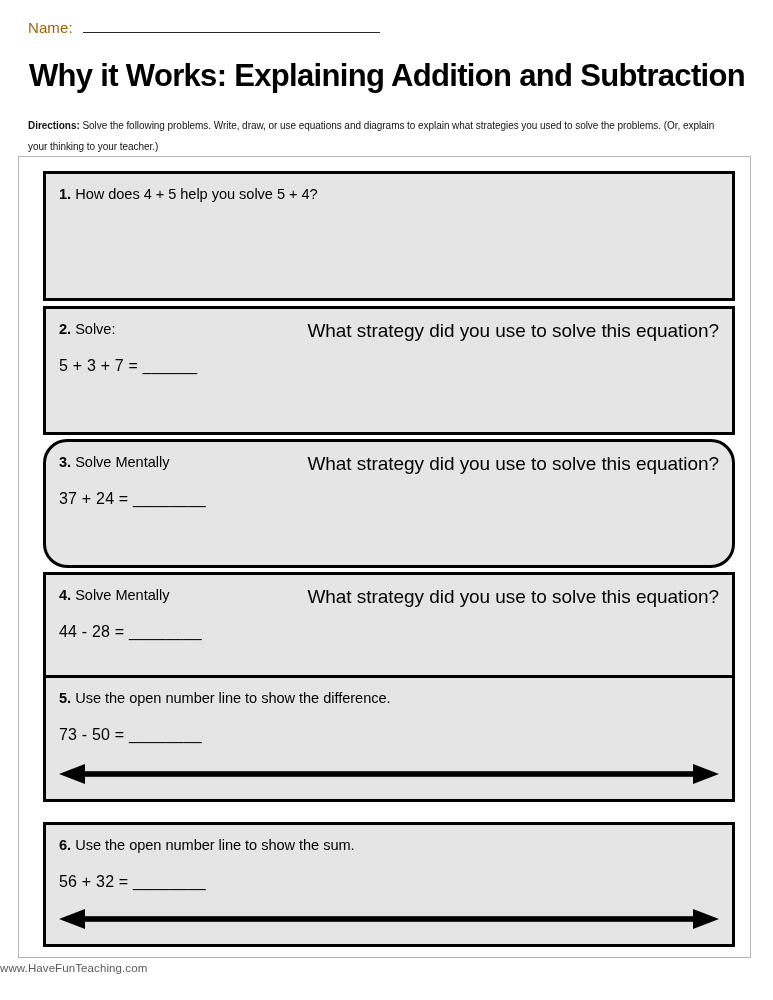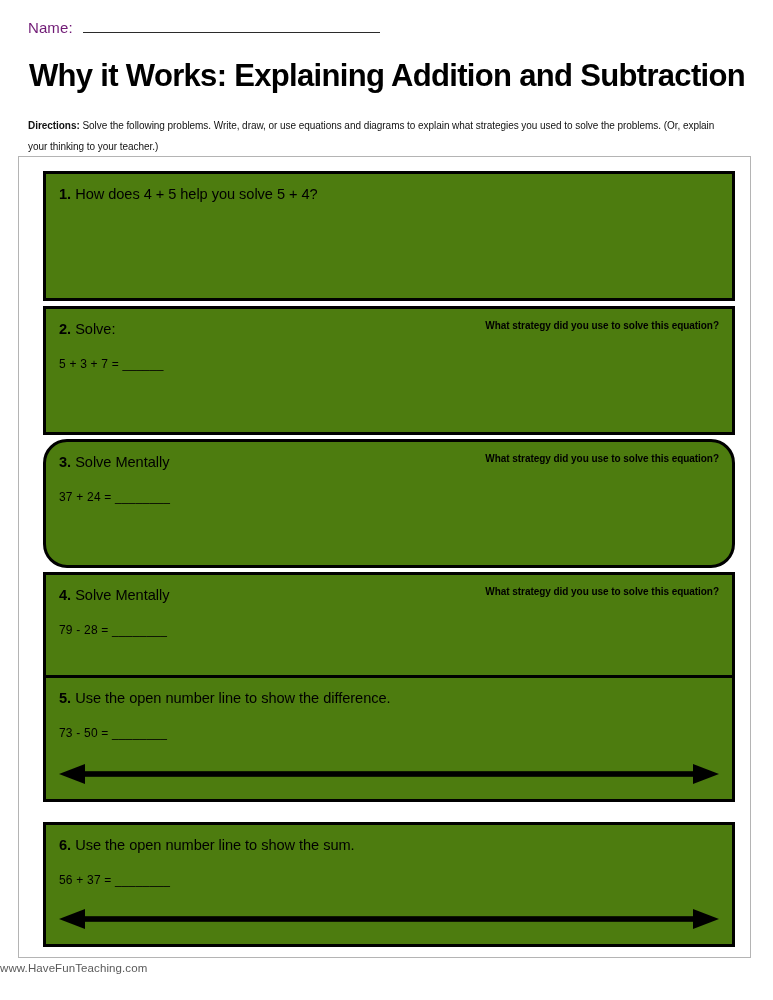--- a/index.html
+++ b/index.html
@@ -29,21 +29,21 @@
     left: 28px;
     top: 20px;
     display: flex;
     align-items: flex-end;
     gap: 10px;
   }
   .name-label {
     font-size: 15px;
     line-height: 16px;
     letter-spacing: 0.1px;
-    color: #701a75;
+    color: #a16207;
     white-space: nowrap;
   }
   .name-line {
     width: 297px;
     height: 0;
     border-bottom: 1.3px solid #2b2b2b;
     margin-bottom: 3px;
   }
 
   
@@ -88,49 +88,48 @@
     box-sizing: border-box;
   }
 
   
   .pbox {
     position: absolute;
     left: 24px;
     width: 692px;
     border: 3px solid #000000;
     box-sizing: border-box;
-    background: #4d7c0f;
+    background: #e5e5e5;
   }
 
   .pbox-head {
     position: relative;
     display: block;
     padding: 11px 13px 0 13px;
     height: 21px;
   }
   .qnum {
     font-weight: bold;
     font-size: 14.6px;
   }
   .qtext {
     font-size: 14.6px;
     letter-spacing: -0.05px;
   }
   .strategy {
     position: absolute;
     right: 13px;
     top: 11px;
-    font-size: 10px;
+    font-size: 19px;
     letter-spacing: -0.05px;
     white-space: nowrap;
-    font-weight: bold;
   }
   .equation {
     padding: 16px 0 0 13px;
-    font-size: 12px;
+    font-size: 16px;
     letter-spacing: 0.2px;
     white-space: pre;
   }
 
   
   .numberline {
     position: absolute;
     left: 13px;
     right: 13px;
     bottom: 14px;
@@ -191,42 +190,42 @@
         <span class="strategy">What strategy did you use to solve this equation?</span>
       </div>
       <div class="equation">37 + 24 = ________</div>
     </div>
 
     <div class="pbox" style="top:415px; height:117px;">
       <div class="pbox-head">
         <span class="qnum">4.</span><span class="qtext"> Solve Mentally</span>
         <span class="strategy">What strategy did you use to solve this equation?</span>
       </div>
-      <div class="equation">79 - 28 = ________</div>
+      <div class="equation">44 - 28 = ________</div>
     </div>
 
     <div class="pbox" style="top:518px; height:127px;">
       <div class="pbox-head">
         <span class="qnum">5.</span><span class="qtext"> Use the open number line to show the difference.</span>
       </div>
       <div class="equation">73 - 50 = ________</div>
       <div class="numberline">
         <svg viewBox="0 0 660 22" preserveAspectRatio="none">
           <rect x="22" y="8.2" width="616" height="5.6" fill="#000"></rect>
           <polygon points="0,11 26,1 26,21" fill="#000"></polygon>
           <polygon points="660,11 634,1 634,21" fill="#000"></polygon>
         </svg>
       </div>
     </div>
 
     <div class="pbox" style="top:665px; height:125px;">
       <div class="pbox-head">
         <span class="qnum">6.</span><span class="qtext"> Use the open number line to show the sum.</span>
       </div>
-      <div class="equation">56 + 37 = ________</div>
+      <div class="equation">56 + 32 = ________</div>
       <div class="numberline">
         <svg viewBox="0 0 660 22" preserveAspectRatio="none">
           <rect x="22" y="8.2" width="616" height="5.6" fill="#000"></rect>
           <polygon points="0,11 26,1 26,21" fill="#000"></polygon>
           <polygon points="660,11 634,1 634,21" fill="#000"></polygon>
         </svg>
       </div>
     </div>
 
   </div>

